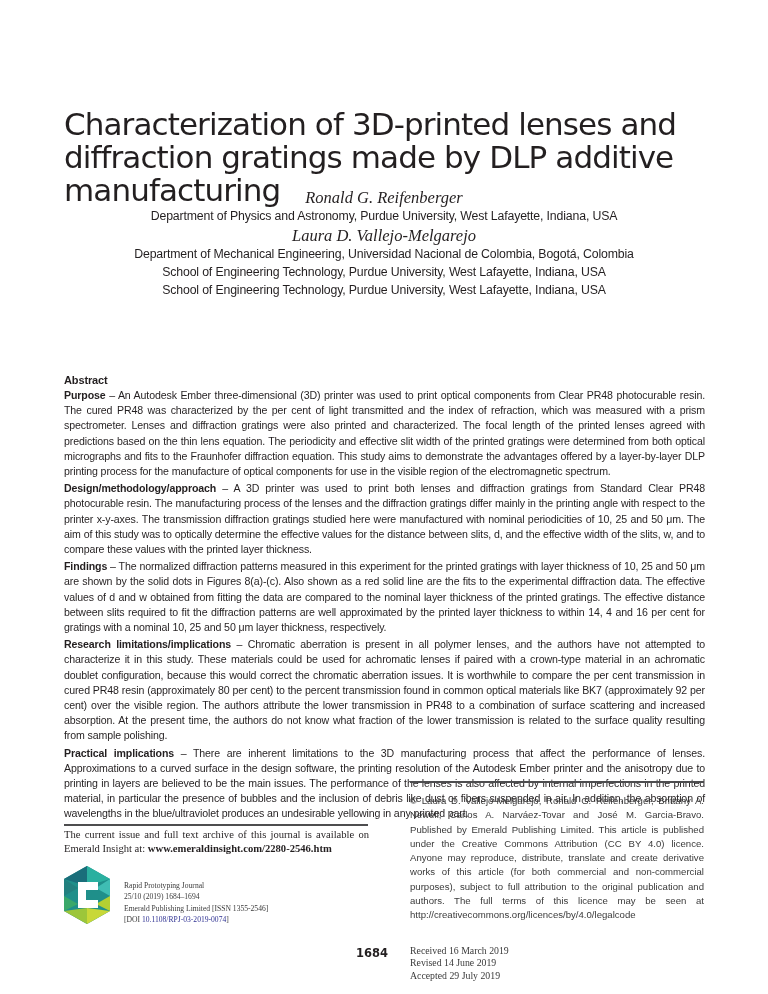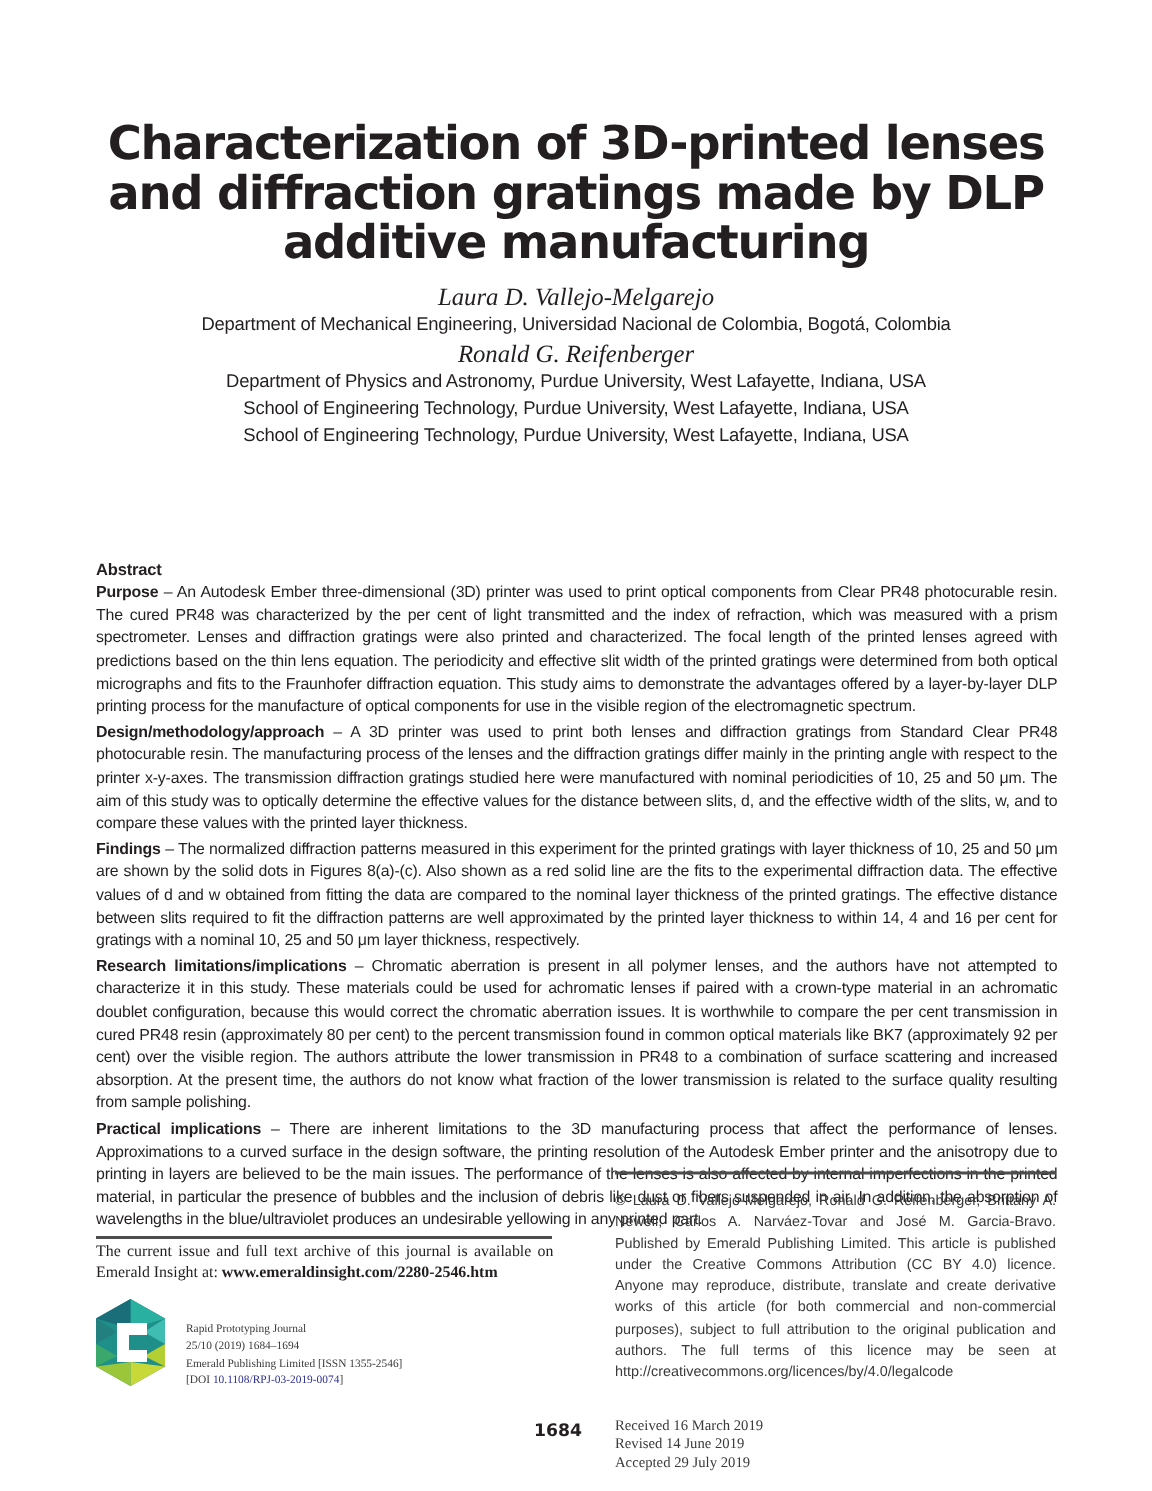--- a/index.html
+++ b/index.html
@@ -1,22 +1,21 @@
 <!DOCTYPE html>
 <html><head>
   <meta charset="utf-8">
   <style>
     * { box-sizing: border-box; margin: 0; padding: 0; }
     html, body { width: 768px; height: 994px; background: #ffffff; overflow: hidden; }
     body { position: relative; color: #231f20; }
 
     .title {
-      position: absolute; left: 64px; width: 640px; top: 80px;
-      text-align: center;
-      font-family: "DejaVu Sans", sans-serif; font-weight: bold;
+      position: absolute; left: 64px; width: 640px; top: 108px;
+      font-family: "DejaVu Sans", sans-serif; font-weight: normal;
       font-size: 31px; line-height: 33px; letter-spacing: -0.9px;
       color: #231f20;
     }
 
     .authors { position: absolute; left: 40px; width: 688px; top: 188px; text-align: center; }
     .author-name {
       font-family: "Liberation Serif", serif; font-style: italic;
       font-size: 16.5px; line-height: 20px; color: #231f20;
     }
     .author-aff {
@@ -69,26 +68,26 @@
       font-family: "DejaVu Sans", sans-serif; font-weight: bold; font-size: 11.5px; color: #231f20;
     }
   </style>
 </head>
 <body>
 
 <h1 class="title">Characterization of 3D-printed lenses and diffraction gratings made by DLP additive manufacturing</h1>
 
 <div class="authors">
   <div>
+    <div class="author-name">Ronald G. Reifenberger</div>
+    <div class="author-aff">Department of Physics and Astronomy, Purdue University, West Lafayette, Indiana, USA</div>
+  </div>
+  <div>
     <div class="author-name">Laura D. Vallejo-Melgarejo</div>
     <div class="author-aff">Department of Mechanical Engineering, Universidad Nacional de Colombia, Bogotá, Colombia</div>
-  </div>
-  <div>
-    <div class="author-name">Ronald G. Reifenberger</div>
-    <div class="author-aff">Department of Physics and Astronomy, Purdue University, West Lafayette, Indiana, USA</div>
   </div>
   <div>
     <div class="author-aff">School of Engineering Technology, Purdue University, West Lafayette, Indiana, USA</div>
   </div>
   <div>
     <div class="author-aff">School of Engineering Technology, Purdue University, West Lafayette, Indiana, USA</div>
   </div>
 </div>
 
 <div class="abstract">

